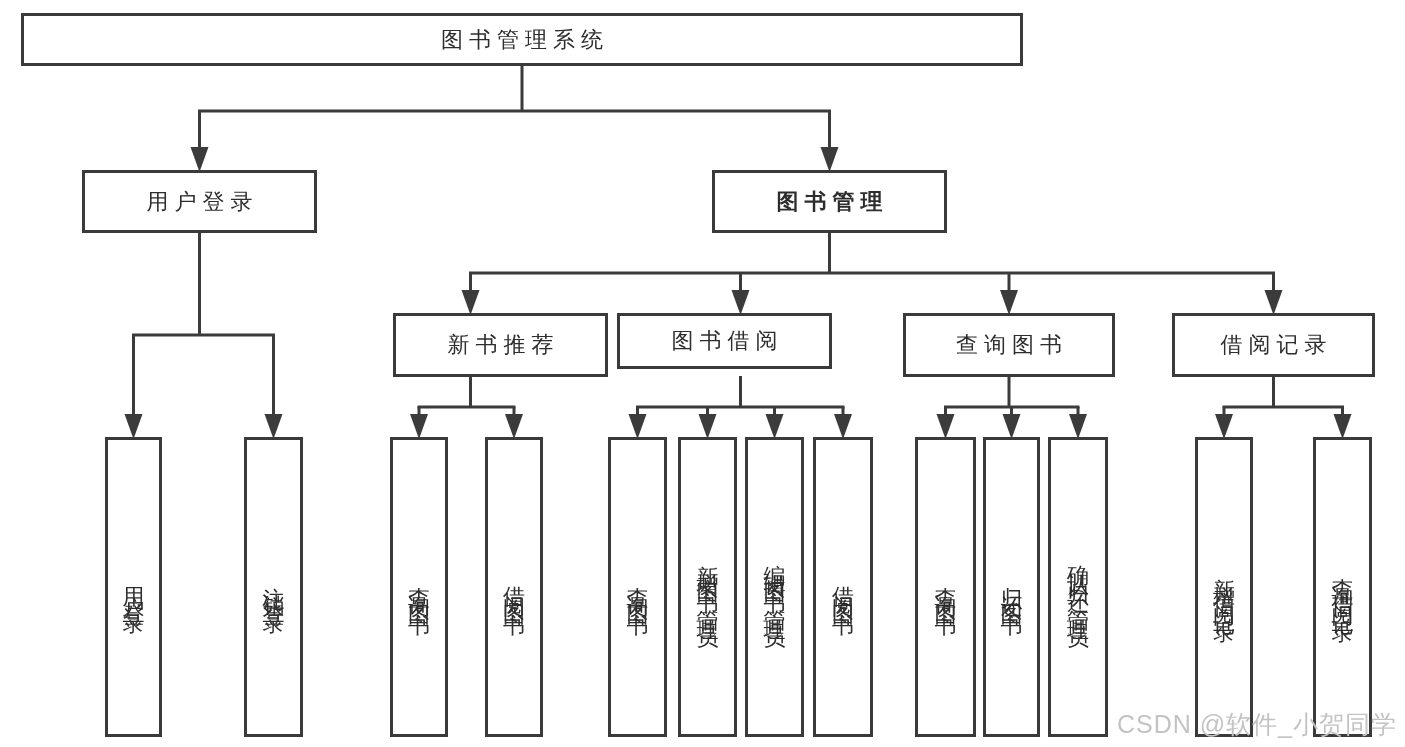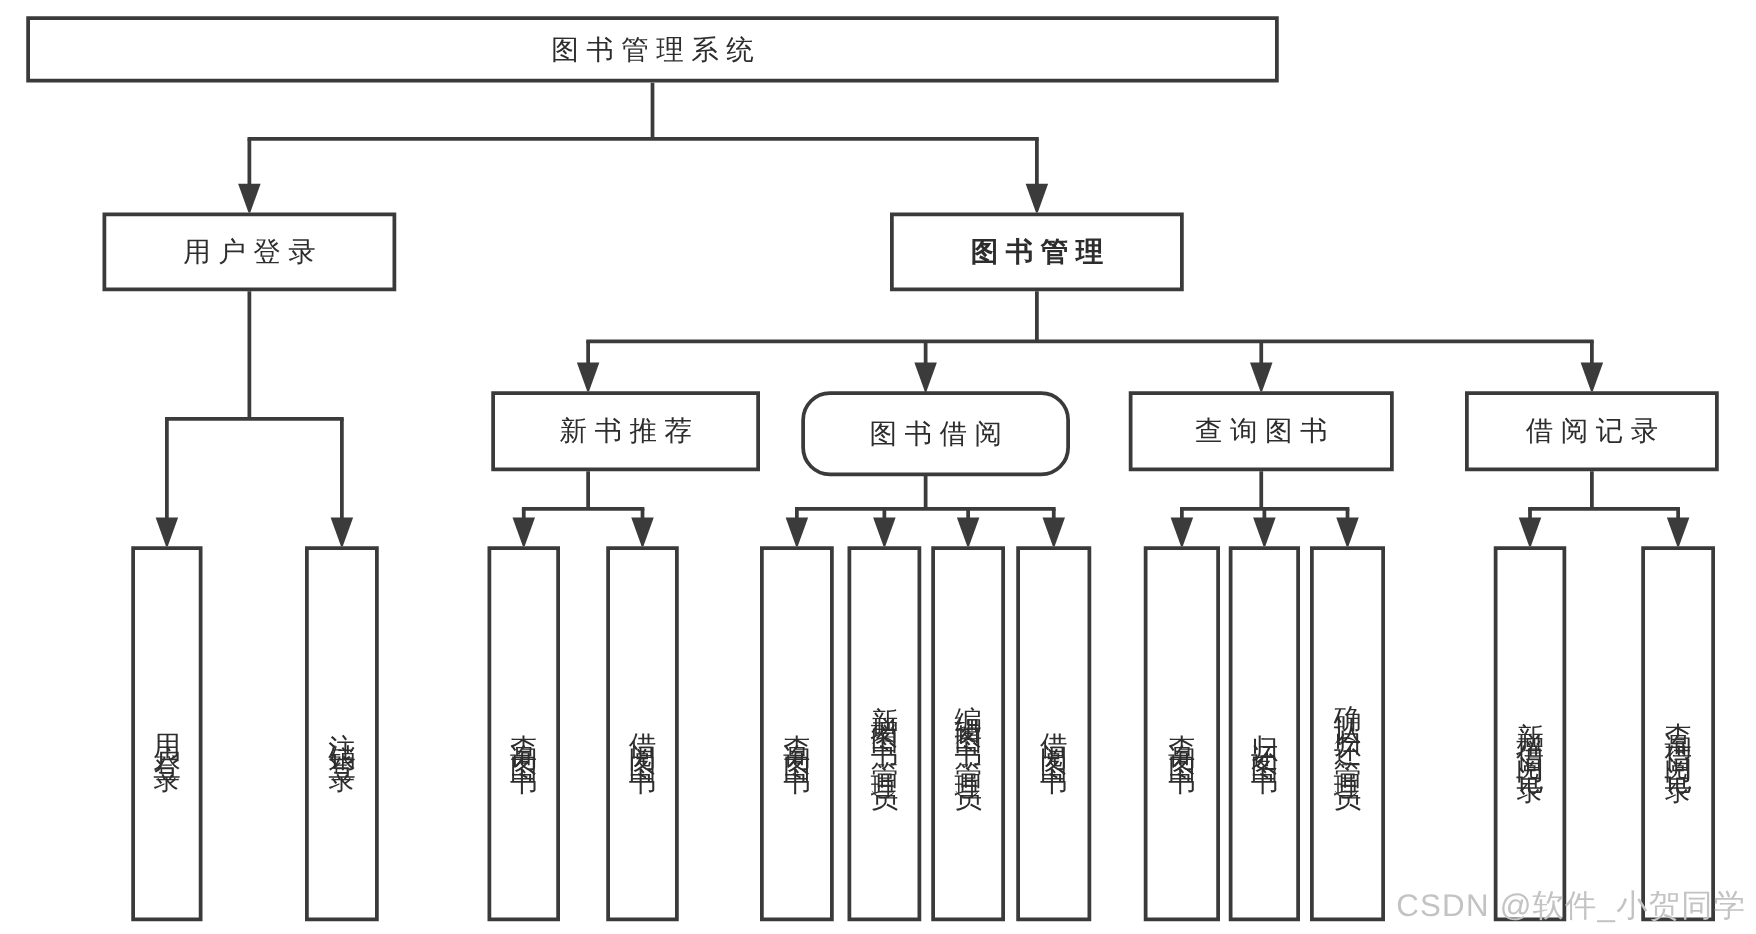--- a/index.html
+++ b/index.html
@@ -131,21 +131,21 @@
       </div>
       <div class="node" style="left: 82px; top: 170px; width: 235px; height: 63px; border-color: rgb(58, 58, 58); color: rgb(45, 45, 45);">
         <span class="label">用户登录</span>
       </div>
       <div class="node" style="left: 712px; top: 170px; width: 235px; height: 63px; border-color: rgb(58, 58, 58); color: rgb(45, 45, 45); font-weight: bold;">
         <span class="label">图书管理</span>
       </div>
       <div class="node" style="left: 363px; top: 313px; width: 215px; height: 64px; border-color: rgb(58, 58, 58); color: rgb(45, 45, 45); margin-left: 30px;">
         <span class="label">新书推荐</span>
       </div>
-      <div class="node" style="left: 641px; top: 313px; width: 215px; height: 68px; border-color: rgb(58, 58, 58); color: rgb(45, 45, 45); border-radius: 23px;">
+      <div class="node" style="left: 617px; top: 313px; width: 215px; height: 56px; border-color: rgb(58, 58, 58); color: rgb(45, 45, 45);">
         <span class="label">图书借阅</span>
       </div>
       <div class="node" style="left: 903px; top: 313px; width: 212px; height: 64px; border-color: rgb(58, 58, 58); color: rgb(45, 45, 45);">
         <span class="label">查询图书</span>
       </div>
       <div class="node" style="left: 1172px; top: 313px; width: 203px; height: 64px; border-color: rgb(58, 58, 58); color: rgb(45, 45, 45);">
         <span class="label">借阅记录</span>
       </div>
       <div class="node vertical" style="left: 105px; top: 437px; width: 57px; height: 300px; border-color: rgb(58, 58, 58); color: rgb(45, 45, 45);">
         <span class="label">用户登录</span>

